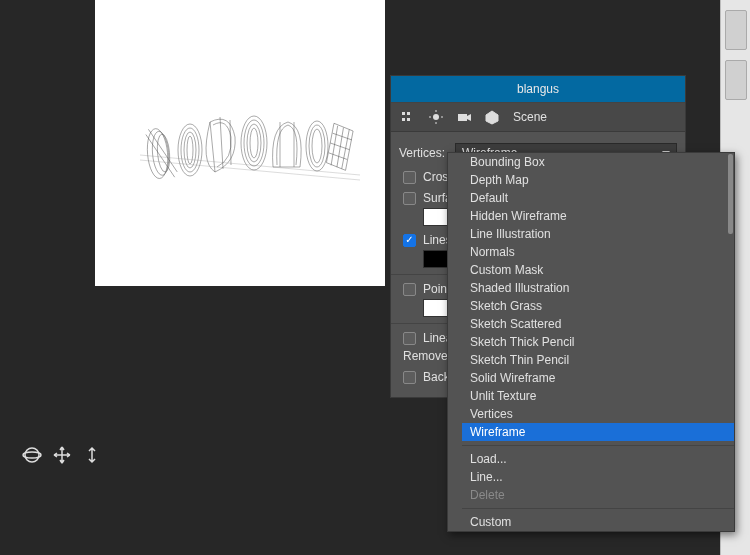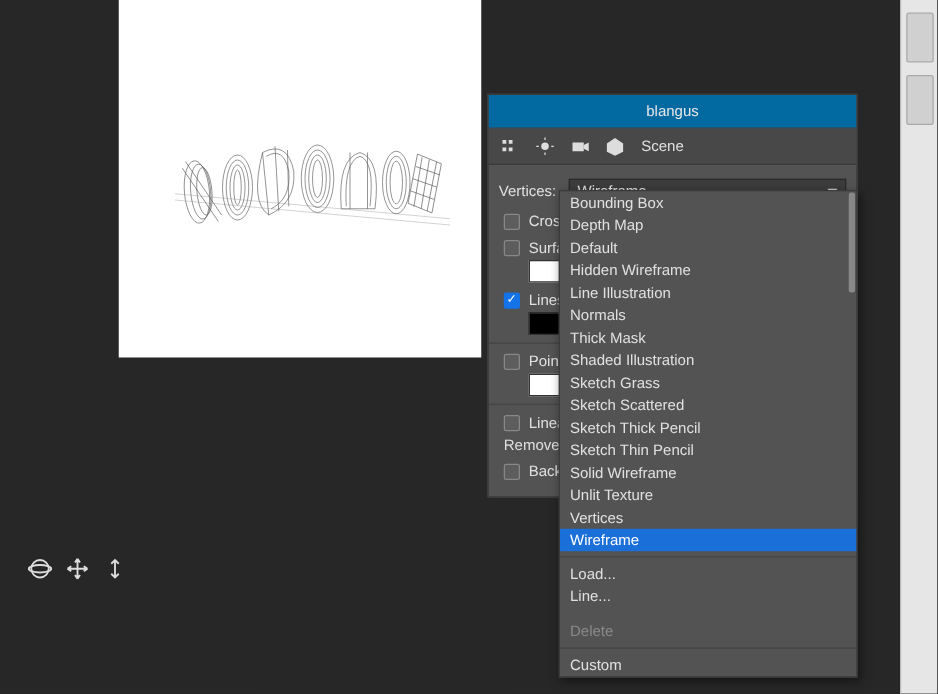--- a/index.html
+++ b/index.html
@@ -61,30 +61,31 @@
   .check.on { background: #1473e6; border-color: #1473e6; }
   .check.on::after { content: "✓"; color: #fff; font-size: 10px; line-height: 1; }
   .swatch {
     width: 28px; height: 18px; border: 1px solid #333; margin-left: 24px; margin-top: 2px; margin-bottom: 4px;
   }
   .sep { height: 1px; background: #444; margin: 6px -8px; }
   
   .dropdown {
     position: absolute;
     left: 447px; top: 152px;
-    width: 239px;
+    width: 288px;
     background: #535353;
     border: 1px solid #3a3a3a;
     box-shadow: 2px 3px 8px rgba(0,0,0,0.5);
     font-size: 12px; color: #e0e0e0;
     z-index: 10;
+    padding-left: 14px;
   }
   .dd-item { padding: 2px 8px; cursor: default; }
   .dd-item.highlight { background: #1a6fd8; color: #fff; }
-  .dd-item.disabled { color: #8a8a8a; margin-top: 10px; }
+  .dd-item.disabled { color: #8a8a8a; }
   .dd-sep { height: 1px; background: #444; margin: 4px 0; }
   .dd-scroll {
     position: absolute; right: 1px; top: 1px; width: 5px; height: 80px;
     background: #888; border-radius: 2px;
   }
 
   .right-strip {
     position: absolute; right: 0; top: 0; width: 30px; height: 555px;
     background: #e6e6e6; border-left: 1px solid #bbb;
   }
@@ -250,21 +251,21 @@
 
 <div class="dropdown">
   <div class="dd-scroll"></div>
   <div id="dd-list">
       <div class="dd-item">Bounding Box</div>
       <div class="dd-item">Depth Map</div>
       <div class="dd-item">Default</div>
       <div class="dd-item">Hidden Wireframe</div>
       <div class="dd-item">Line Illustration</div>
       <div class="dd-item">Normals</div>
-      <div class="dd-item">Thick Mask</div>
+      <div class="dd-item">Custom Mask</div>
       <div class="dd-item">Shaded Illustration</div>
       <div class="dd-item">Sketch Grass</div>
       <div class="dd-item">Sketch Scattered</div>
       <div class="dd-item">Sketch Thick Pencil</div>
       <div class="dd-item">Sketch Thin Pencil</div>
       <div class="dd-item">Solid Wireframe</div>
       <div class="dd-item">Unlit Texture</div>
       <div class="dd-item">Vertices</div>
       <div class="dd-item highlight">Wireframe</div>
     </div>

